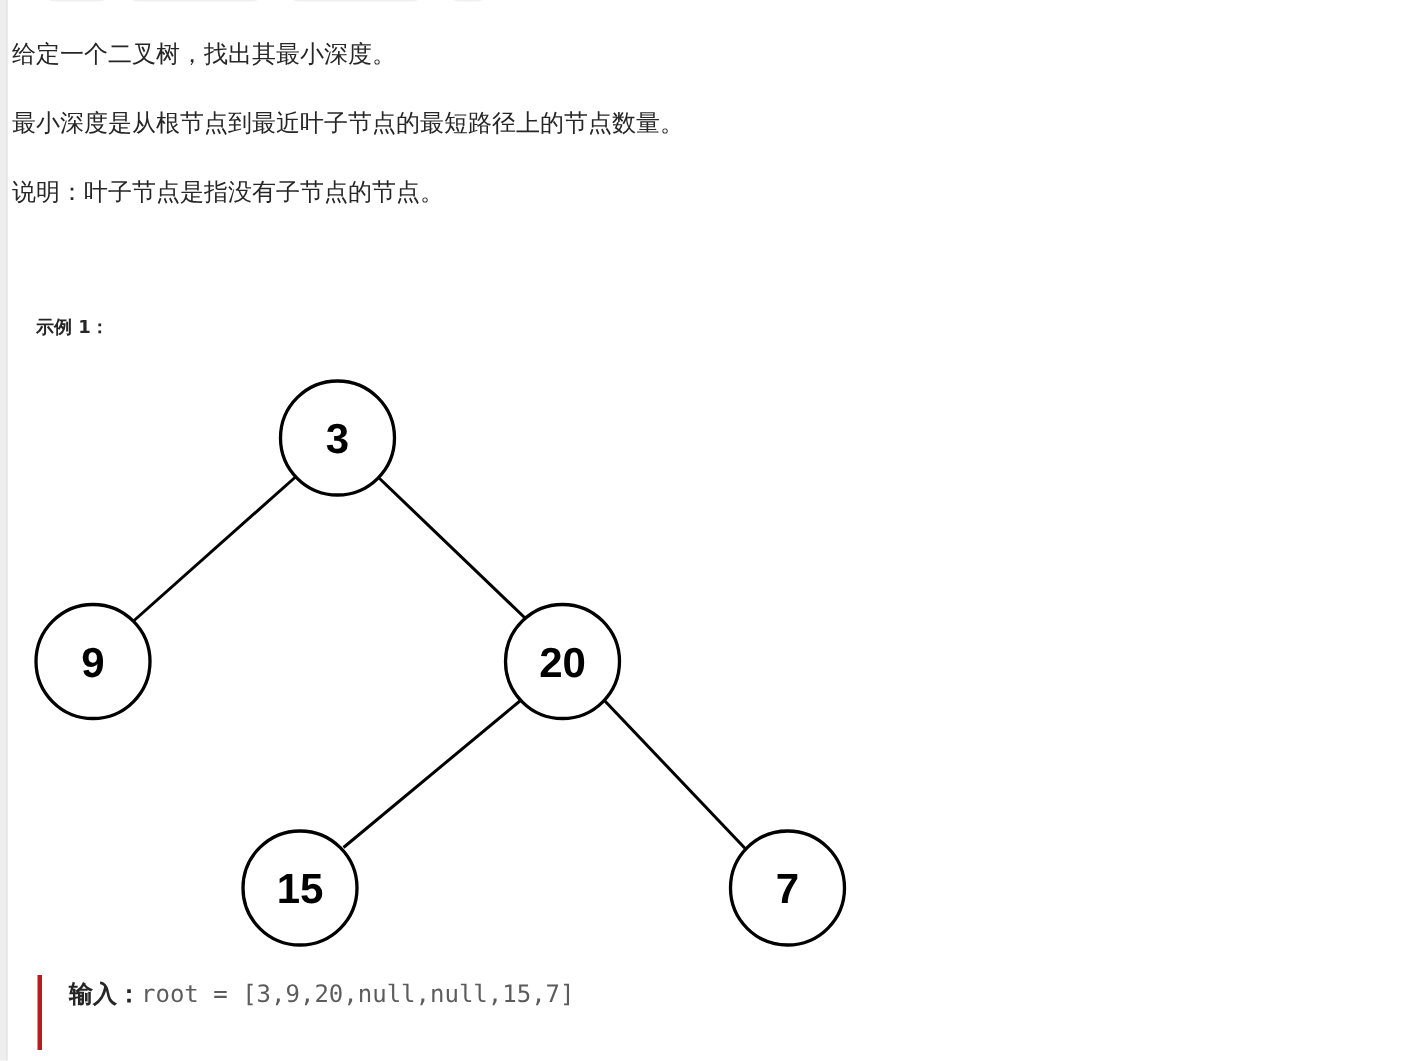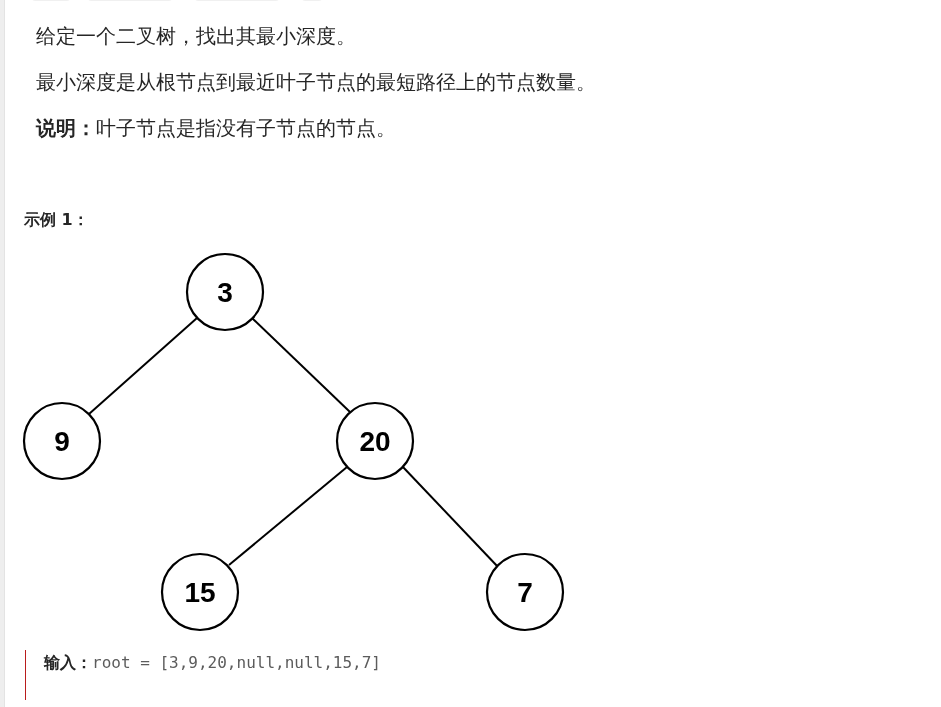--- a/index.html
+++ b/index.html
@@ -13,29 +13,29 @@
   .left-rail {
     position: absolute; left: 0; top: 0; width: 4px; height: 707px;
     background: #eeeeee; border-right: 1px solid #e3e3e3;
   }
   .tags { position: absolute; top: -10px; left: 30px; height: 12px; }
   .tag {
     position: absolute; top: 0; height: 11px; border-radius: 8px;
     background: #f0f0f0;
   }
   .para {
-    position: absolute; left: 36px; font-size: 20px; line-height: 22px;
+    position: absolute; left: 8px; font-size: 16px; line-height: 22px;
     white-space: nowrap;
   }
-  .bold { font-weight: bold; text-align: center; }
-  .example-title { position: absolute; left: 24px; top: 210px; font-size: 16px; font-weight: bold; }
+  .bold { font-weight: normal; text-align: center; }
+  .example-title { position: absolute; left: 24px; top: 210px; font-size: 12px; font-weight: bold; }
   svg.tree { position: absolute; left: 0; top: 240px; }
   .pre-block {
     position: absolute; left: 25px; top: 650px; height: 50px;
-    border-left: 1px solid #b91c1c; padding-left: 18px;
+    border-left: 3px solid #b91c1c; padding-left: 18px;
   }
   .pre-line { font-size: 16px; line-height: 25px; white-space: nowrap; }
   .pre-line .label { font-weight: bold; color: #262626; }
   .pre-line .code {
     font-family: "DejaVu Sans Mono", "Liberation Mono", monospace;
     color: #5c5c5c; font-size: 16px;
   }
 </style>
 </head>
 <body>

